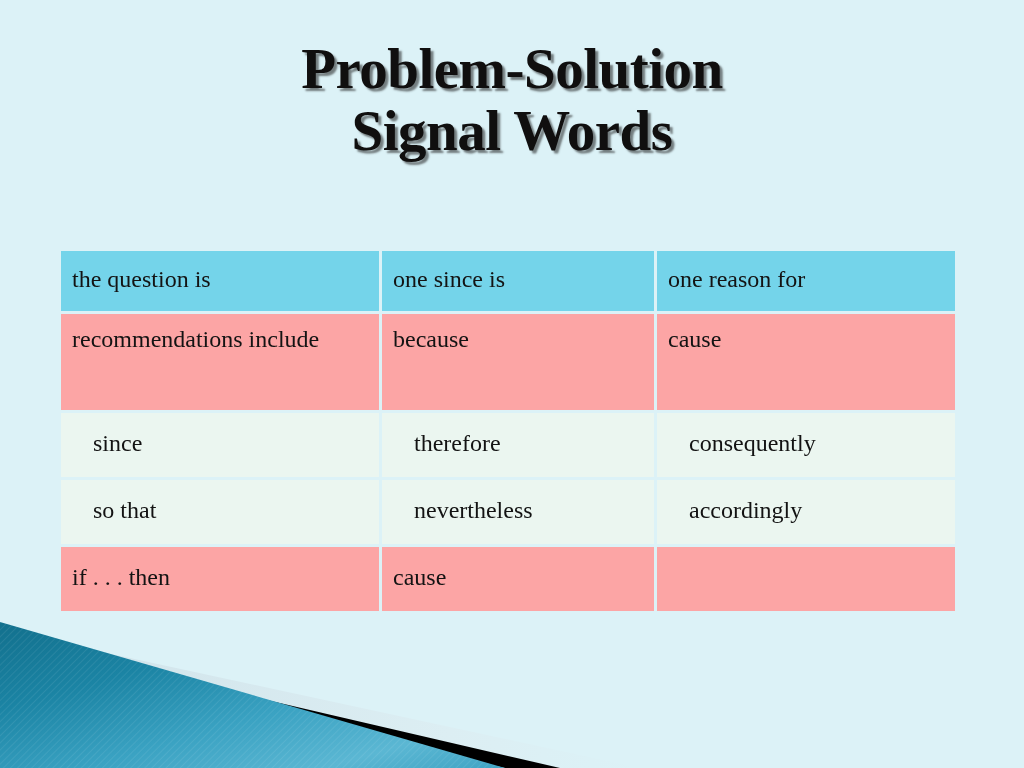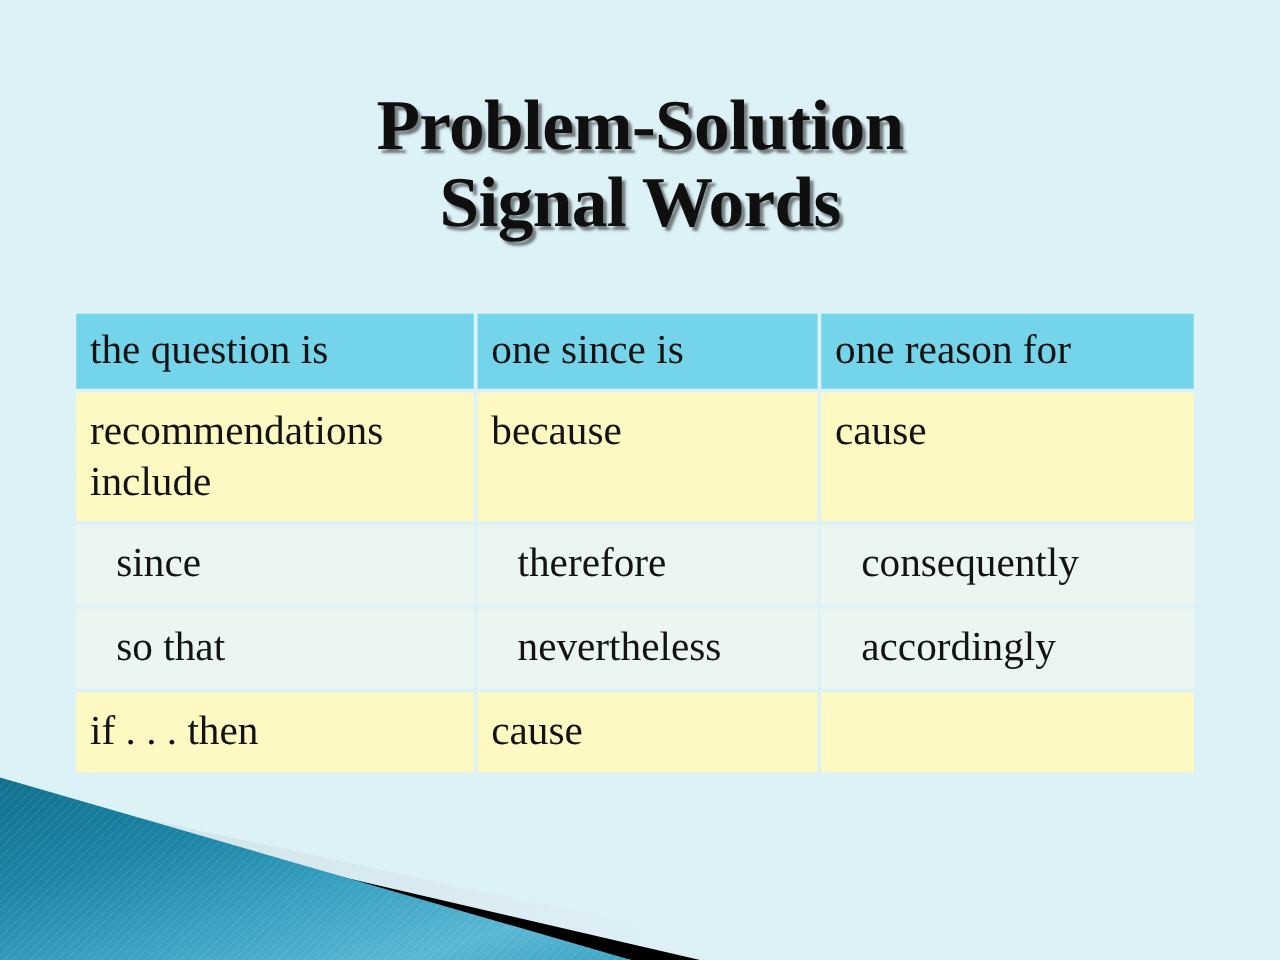--- a/index.html
+++ b/index.html
@@ -25,21 +25,20 @@
 
   
   #title-block {
     position: absolute;
     left: 0;
     top: 38px;
     width: 1024px;
     text-align: center;
     line-height: 1.08;
     z-index: 5;
-    margin-top: 32px;
   }
   #title-block .title-line {
     display: block;
     font-family: "Liberation Serif", "DejaVu Serif", serif;
     font-weight: bold;
     font-size: 57px;
     letter-spacing: -0.5px;
     color: #100f0f;
     text-shadow: 3px 3px 2px rgba(30,30,30,0.55);
     white-space: nowrap;
@@ -57,36 +56,36 @@
     background: transparent;
     z-index: 4;
   }
   #signal-table col.c1 { width: 318px; }
   #signal-table col.c2 { width: 272px; }
   #signal-table col.c3 { width: 298px; }
 
   #signal-table th,
   #signal-table td {
     font-family: "Liberation Serif", "DejaVu Serif", serif;
-    font-size: 33px;
+    font-size: 24px;
     font-weight: normal;
     color: #131313;
     text-align: left;
     vertical-align: middle;
     padding: 9px 0 11px 11px;
     border: 0;
     line-height: 1.22;
   }
 
   #signal-table thead th {
     background: #74d4ea;
     height: 40px;
   }
   #signal-table tbody tr.row-dark td {
-    background: #fef9c3;
+    background: #fca5a5;
   }
   #signal-table tbody tr.row-light td {
     background: #ebf6f0;
     padding-left: 32px;
   }
   #signal-table tbody tr td {
     height: 44px;
   }
   #signal-table tbody tr.row-tall td {
     height: 74px;

